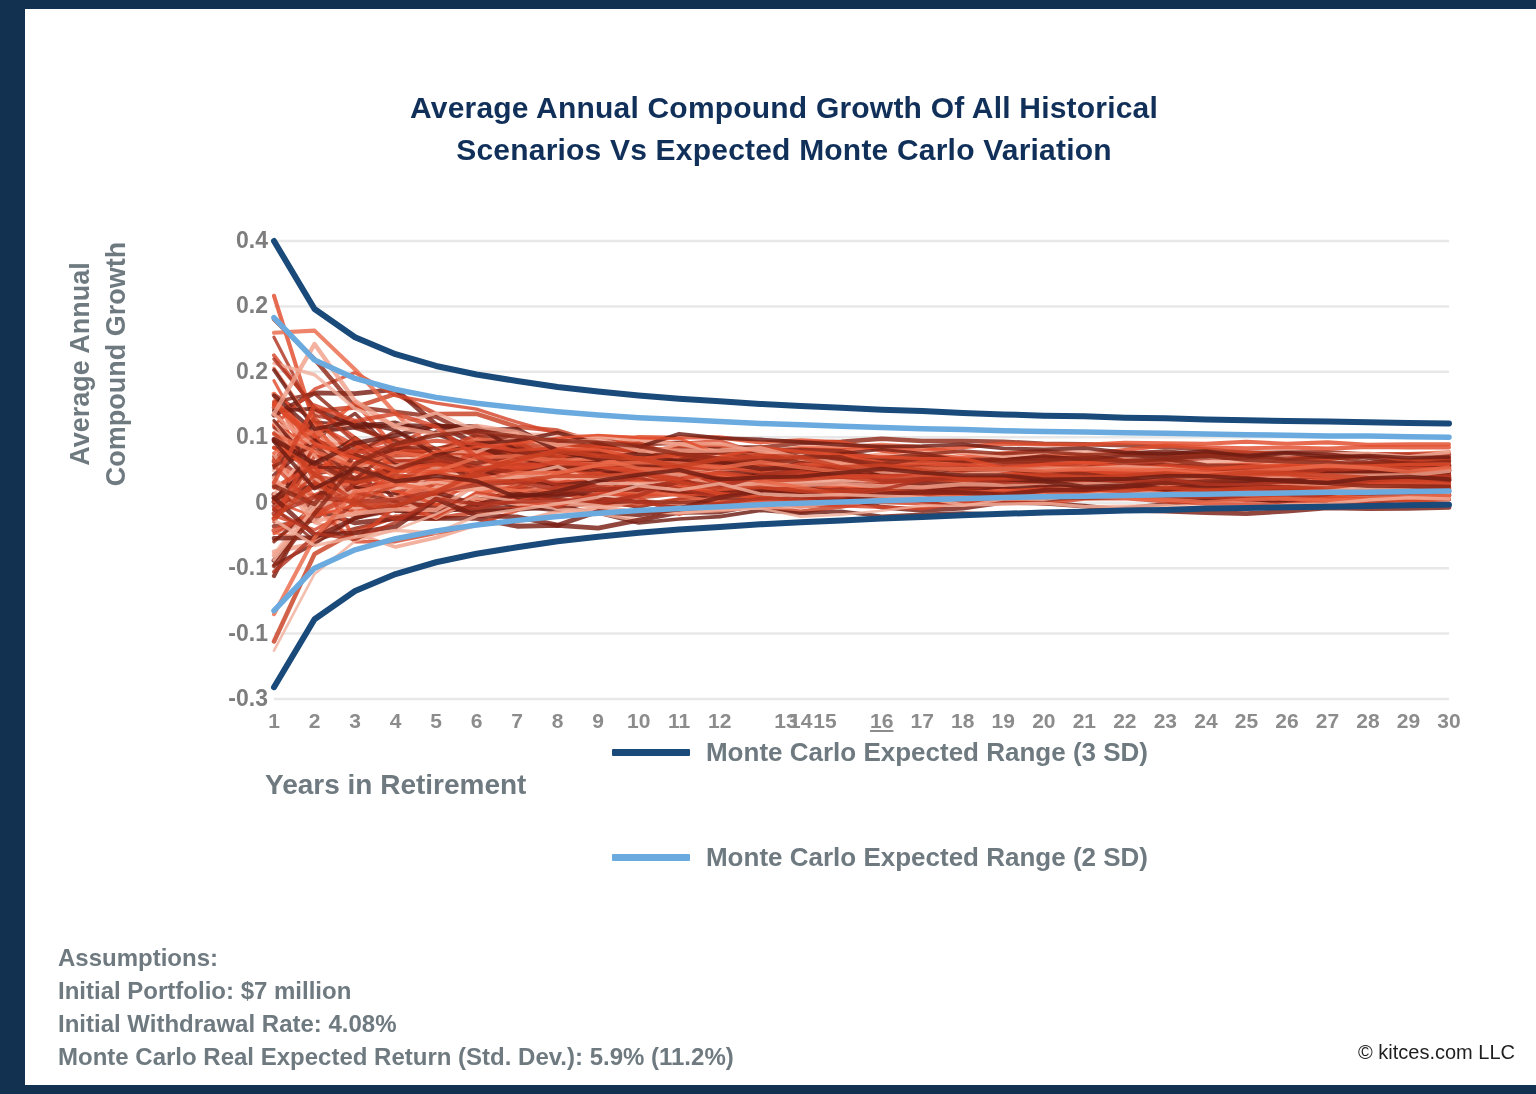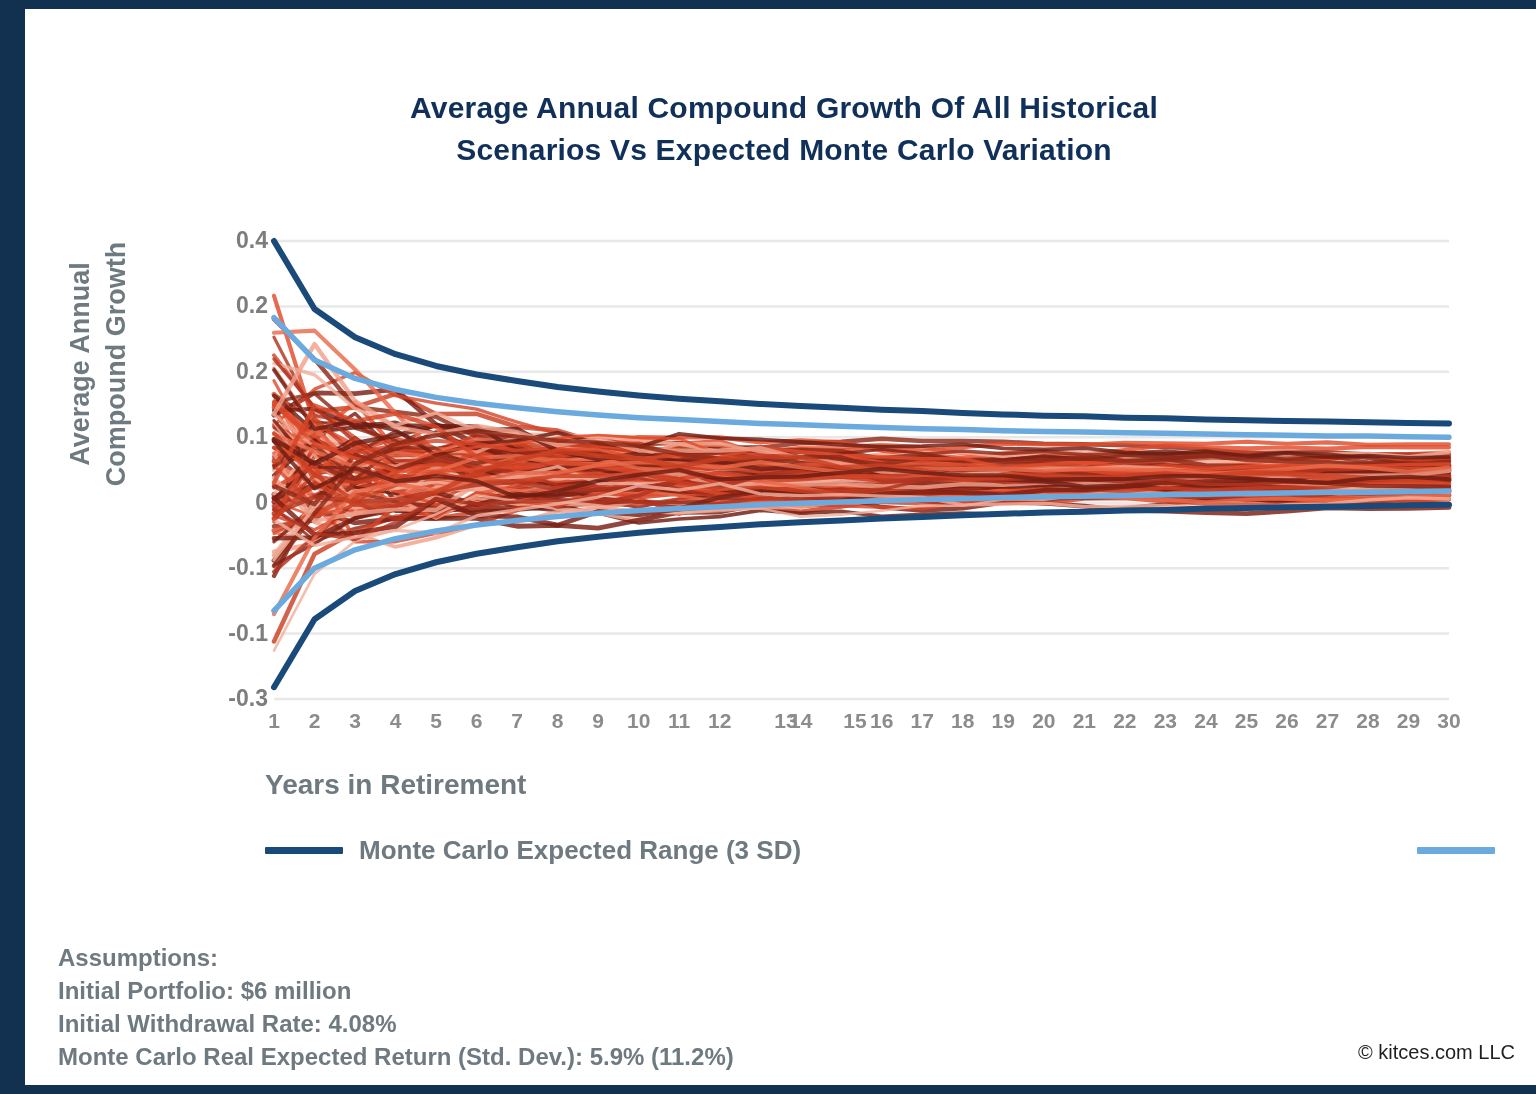--- a/index.html
+++ b/index.html
@@ -43,21 +43,21 @@
     transform:translateY(-14px);
   }
   #xlabels{position:absolute;left:249px;top:700px;width:1175px;height:36px;}
   .xlab{
     position:absolute;text-align:center;
     color:#8c8c8c;font-size:21px;font-weight:bold;
     transform:translateX(-50%);
   }
   #legend{
     position:absolute;left:240px;top:818px;width:1230px;height:46px;
-    display:flex;align-items:center;justify-content:space-between;gap:74px;
+    display:flex;align-items:center;justify-content:flex-end;gap:74px;flex-direction:column;
   }
   .leg-item{display:flex;align-items:center;gap:16px;}
   .leg-swatch{display:block;width:78px;height:7px;border-radius:1px;}
   .leg-text{color:#6e7a80;font-size:26px;font-weight:bold;white-space:nowrap;}
   #assump{
     position:absolute;left:33px;top:932px;
     color:#6e7a80;font-size:24px;font-weight:bold;line-height:33px;
     white-space:nowrap;
   }
   #copyright{
@@ -222,22 +222,22 @@
       <div class="xlab" style="left: 162.069px;">5</div>
       <div class="xlab" style="left: 202.586px;">6</div>
       <div class="xlab" style="left: 243.103px;">7</div>
       <div class="xlab" style="left: 283.621px;">8</div>
       <div class="xlab" style="left: 324.138px;">9</div>
       <div class="xlab" style="left: 364.655px;">10</div>
       <div class="xlab" style="left: 405.172px;">11</div>
       <div class="xlab" style="left: 445.69px;">12</div>
       <div class="xlab" style="left: 512px;">13</div>
       <div class="xlab" style="left: 526.724px;">14</div>
-      <div class="xlab" style="left: 581px; text-align: center;">15</div>
-      <div class="xlab" style="left: 607.759px;">16</div>
+      <div class="xlab" style="left: 551px; text-align: center;">15</div>
+      <div class="xlab" style="left: 607.759px; text-decoration: underline;">16</div>
       <div class="xlab" style="left: 648.276px;">17</div>
       <div class="xlab" style="left: 688.793px;">18</div>
       <div class="xlab" style="left: 729.31px;">19</div>
       <div class="xlab" style="left: 769.828px;">20</div>
       <div class="xlab" style="left: 810.345px;">21</div>
       <div class="xlab" style="left: 850.862px;">22</div>
       <div class="xlab" style="left: 891.379px;">23</div>
       <div class="xlab" style="left: 931.897px;">24</div>
       <div class="xlab" style="left: 972.414px;">25</div>
       <div class="xlab" style="left: 1012.93px;">26</div>
@@ -249,25 +249,26 @@
 
   <div id="xtitle">Years in Retirement</div>
 
   <div id="legend">
     <div class="leg-item">
       <span class="leg-swatch" style="background: rgb(26, 74, 122);"></span>
       <span class="leg-text">Monte Carlo Expected Range (3 SD)</span>
     </div>
     <div class="leg-item">
       <span class="leg-swatch" style="background: rgb(106, 170, 222);"></span>
+      <span class="leg-text">Monte Carlo Expected Range (2 SD)</span>
     </div>
   </div>
 
   <div id="assump">
     <div>Assumptions:</div>
-    <div>Initial Portfolio: $6 million</div>
+    <div>Initial Portfolio: $7 million</div>
     <div>Initial Withdrawal Rate: 4.08%</div>
     <div>Monte Carlo Real Expected Return (Std. Dev.): 5.9% (11.2%)</div>
   </div>
 
   <div id="copyright">© kitces.com LLC</div>
 
 </div>
 
 </body></html>

